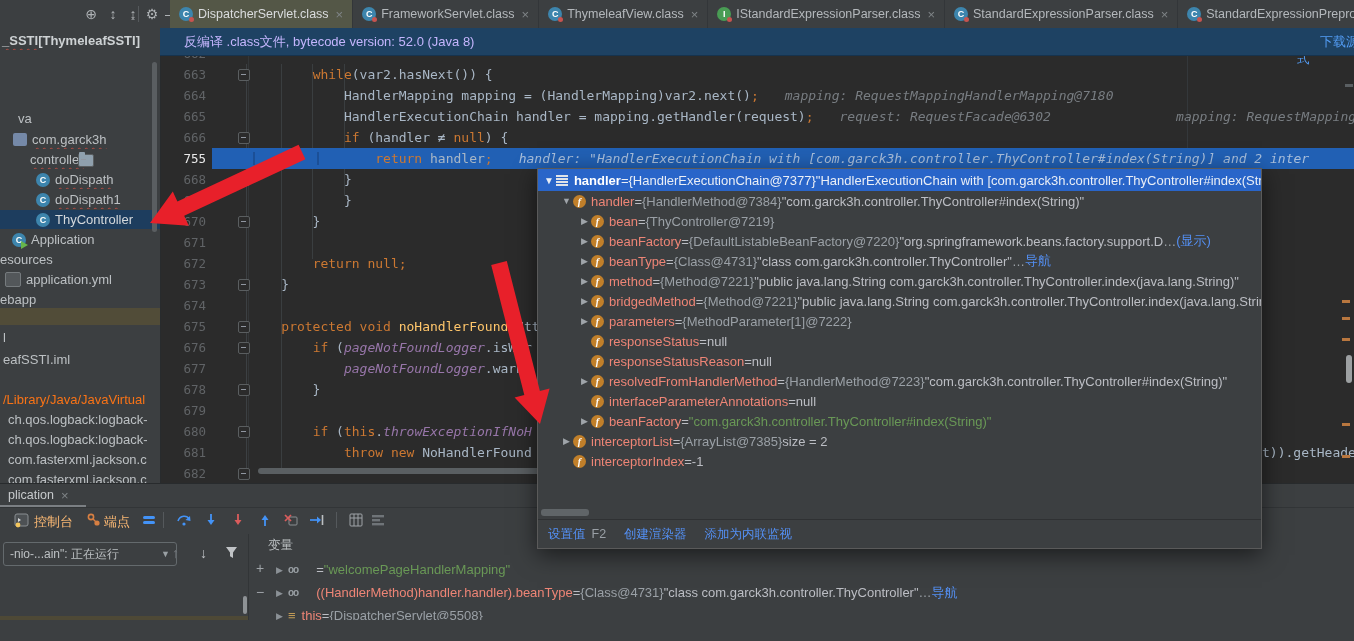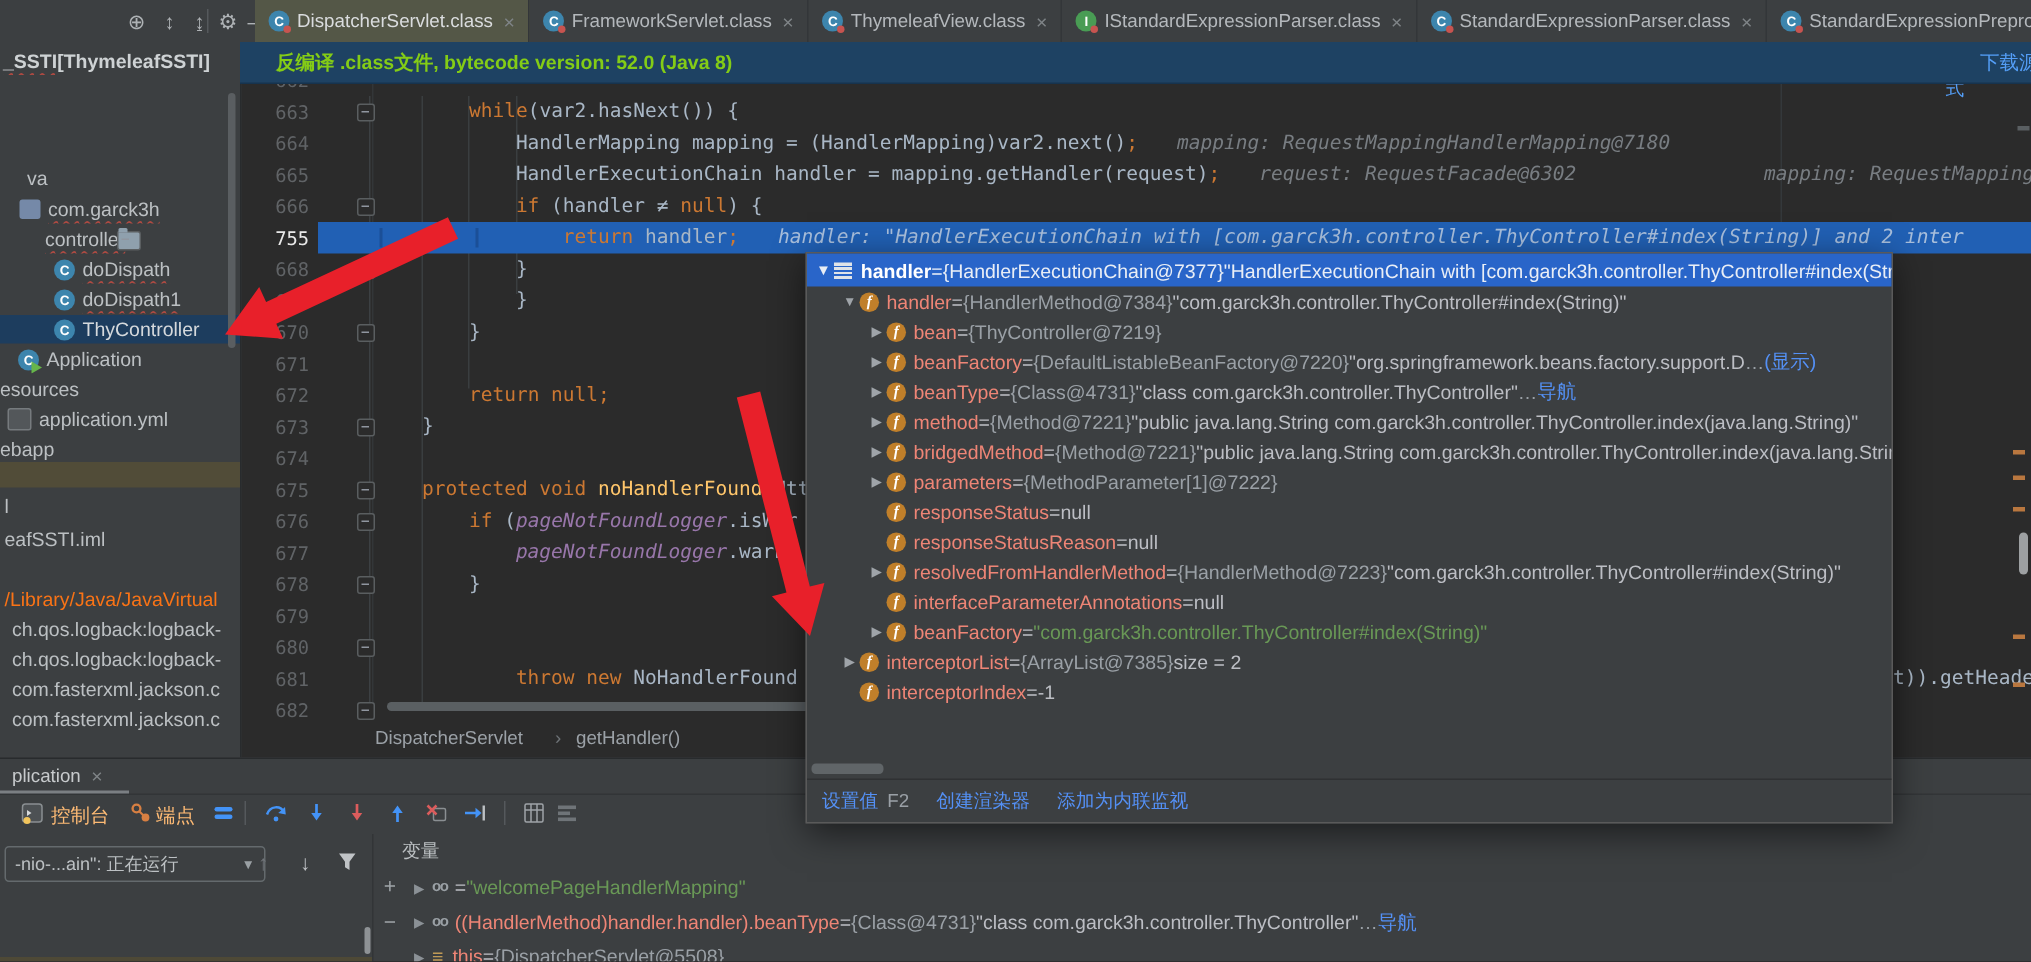--- a/index.html
+++ b/index.html
@@ -11,21 +11,21 @@
   .topico{position:absolute;top:5px;width:18px;height:18px;color:#aeb2b5;font-size:14px;line-height:18px;text-align:center;}
   #tabs{position:absolute;left:170px;top:0;height:28px;display:flex;}
   .tab{display:flex;align-items:center;height:28px;padding:0 9px;font-size:12.5px;color:#b4b8bc;border-right:1px solid #333639;white-space:nowrap;}
   .tab.active{background:#545747;color:#dadcde;}
   .tico{position:relative;width:14px;height:14px;border-radius:50%;margin-right:5px;color:#fff;font-size:9px;font-weight:bold;line-height:14px;text-align:center;flex:0 0 14px;}
   .tico.c{background:#3d85ad;} .tico.i{background:#499c54;}
   .tico i{position:absolute;right:-1px;bottom:-1px;width:5px;height:5px;border-radius:50%;background:#c75450;}
   .tclose{margin-left:7px;color:#7f8487;font-size:13px;line-height:13px;}
   
   #banner{left:160px;top:28px;width:1194px;height:27px;background:#1e4263;border-bottom:1px solid #16334e;z-index:6;}
-  #banner .txt{position:absolute;left:24px;top:5px;font-size:13px;color:#84cc16;font-weight:bold;}
+  #banner .txt{position:absolute;left:24px;top:5px;font-size:13px;color:#c4b5fd;}
   #banner .dl{position:absolute;left:1160px;top:5px;font-size:13px;color:#549ef7;white-space:nowrap;}
   
   #sidebar{left:0;top:28px;width:160px;height:477px;background:#3c3f41;border-right:1px solid #282b2d;z-index:2;overflow:hidden;}
   .trow{position:absolute;left:0;right:0;height:19px;font-size:13px;color:#bcc0c3;white-space:nowrap;overflow:hidden;}
   .trow .in{display:flex;align-items:center;height:19px;}
   .trow.sel{background:#1d3d5e;color:#d5d9dc;}
   .trow.hl{background:#514c38;height:17px;}
   .trow.dim{color:#f97316;}
   .trow.root{font-weight:bold;color:#ced2d4;}
   .wavy{text-decoration:underline;text-decoration-style:wavy;text-decoration-color:#b24a42;text-decoration-thickness:1px;text-underline-offset:3px;}
@@ -77,21 +77,21 @@
   .fico{width:13px;height:13px;border-radius:50%;background:#c07f2a;color:#fff;
         font-family:"Liberation Serif",serif;font-style:italic;font-weight:bold;font-size:10px;line-height:13px;text-align:center;margin-right:5px;flex:0 0 13px;}
   .pname{color:#ee8576;} .peq{color:#bcbec4;} .pref{color:#9aa0a6;} .pstr{color:#bcbec4;}
   .pgreen{color:#699856;} .plink{color:#5490f5;} .pdots{color:#9aa0a6;} .pplain{color:#bcbec4;}
   #pscroll{position:absolute;left:3px;top:340px;width:48px;height:7px;background:#606568;border-radius:3px;}
   #pfooter{position:absolute;left:0;right:0;top:350px;height:28px;border-top:1px solid #2f3133;display:flex;align-items:center;font-size:12.5px;}
   #pfooter .lnk{color:#5490f5;margin-left:18px;}
   #pfooter .key{color:#9aa0a6;margin-left:6px;}
   #pfooter .lnk:first-child{margin-left:10px;}
   
-  #bottom{left:0;top:505px;width:1354px;height:136px;background:#3c3f41;border-top:1px solid #282b2d;z-index:5;}
+  #bottom{left:0;top:483px;width:1354px;height:136px;background:#3c3f41;border-top:1px solid #282b2d;z-index:5;}
   #btabs{position:absolute;left:0;top:0;right:0;height:23px;border-bottom:1px solid #323537;}
   #btab{position:absolute;left:0;top:0;height:22px;display:flex;align-items:center;padding:0 8px;font-size:12.5px;color:#c7cacc;}
   #btab u{position:absolute;left:0;top:21px;width:86px;height:2px;background:#7b7f83;}
   #btoolbar{position:absolute;left:0;top:23px;right:0;height:27px;}
   .tbtxt{position:absolute;top:6px;font-size:13px;color:#fdba74;}
   .tbico{position:absolute;top:5px;width:16px;height:16px;}
   .vsep{position:absolute;top:5px;width:1px;height:16px;background:#55595c;}
   #bcontent{position:absolute;left:0;top:50px;right:0;height:86px;}
   #framesp{position:absolute;left:0;top:0;width:248px;height:86px;overflow:hidden;}
   #threadbox{position:absolute;left:3px;top:8px;width:160px;height:22px;border:1px solid #646a6d;border-radius:3px;
@@ -102,21 +102,21 @@
             display:flex;align-items:center;padding-left:6px;white-space:nowrap;overflow:hidden;}
   #framerow .sfx{font-style:italic;color:#c9d4e4;}
   #frthumb{position:absolute;left:243px;top:62px;width:4px;height:18px;background:#8e9295;border-radius:2px;}
   #frame2{position:absolute;left:0;top:82px;width:248px;height:4px;background:#4e4936;}
   #vdivider{position:absolute;left:248px;top:0;width:1px;height:86px;background:#323537;}
   #varsp{position:absolute;left:248px;top:0;right:0;height:86px;overflow:hidden;}
   #varhdr{position:absolute;left:20px;top:3px;font-size:12.5px;color:#bcc0c3;}
   .pm{position:absolute;left:6px;width:12px;height:12px;color:#9fa4a8;font-size:14px;line-height:12px;text-align:center;}
   .vrow{position:absolute;left:28px;right:0;height:21px;display:flex;align-items:center;font-size:13px;white-space:nowrap;overflow:hidden;}
   .vrow .chev{width:12px;color:#8b9196;font-size:9px;flex:0 0 12px;}
-  .watchico{font-size:10px;font-weight:bold;color:#9aa0a5;letter-spacing:-1px;margin-right:5px;}
+  .watchico{font-size:10px;font-weight:bold;color:#9aa0a5;letter-spacing:-1px;margin-right:18px;}
   .thisico{color:#c09a56;font-size:13px;margin-right:6px;}
   
   .reddash{position:absolute;left:150px;width:9px;height:2px;background:#c14d4d;}
   svg{display:block;}
 </style>
 </head>
 <body>
 
 <div id="root">
 
@@ -351,20 +351,21 @@
         <div class="cl" style="top: 351px;">
           <span class="ln">678</span>
           <pre class="code"><span class="c-p">        }</span></pre>
         </div>
         <div class="cl" style="top: 372px;">
           <span class="ln">679</span>
           <pre class="code"></pre>
         </div>
         <div class="cl" style="top: 393px;">
           <span class="ln">680</span>
+          <pre class="code"><span class="c-p">        </span><span class="c-k">if</span><span class="c-p"> (</span><span class="c-k">this</span><span class="c-p">.</span><span class="c-f">throwExceptionIfNoH</span></pre>
         </div>
         <div class="cl" style="top: 414px;">
           <span class="ln">681</span>
           <pre class="code"><span class="c-p">            </span><span class="c-k">throw new </span><span class="c-p">NoHandlerFound</span></pre>
         </div>
         <div class="cl" style="top: 435px;">
           <span class="ln">682</span>
           <pre class="code"></pre>
         </div>
       </div>

